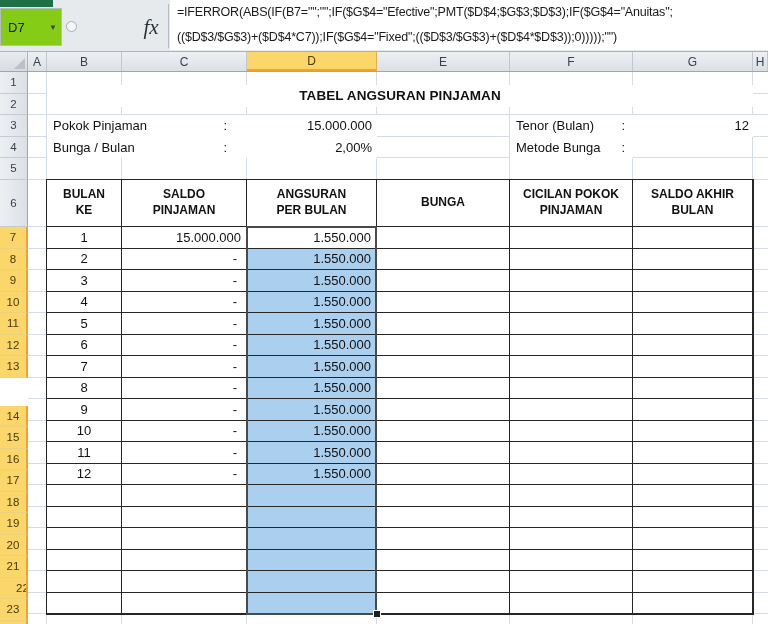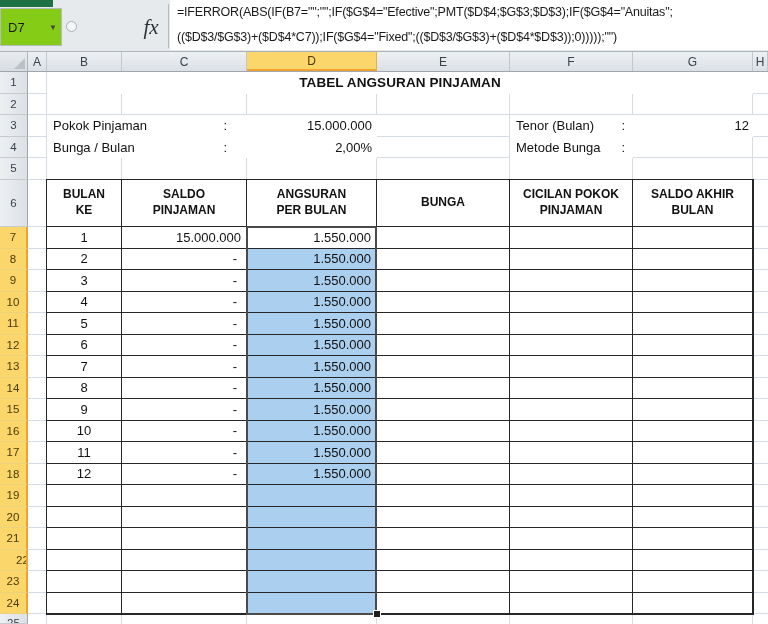--- a/index.html
+++ b/index.html
@@ -140,21 +140,21 @@
         <div class="rhd" style="height: 21.5px;">4</div>
         <div class="rhd" style="height: 21.5px;">5</div>
         <div class="rhd" style="height: 47.5px;">6</div>
         <div class="rhd sel" style="height: 21.5px;">7</div>
         <div class="rhd sel" style="height: 21.5px;">8</div>
         <div class="rhd sel" style="height: 21.5px;">9</div>
         <div class="rhd sel" style="height: 21.5px;">10</div>
         <div class="rhd sel" style="height: 21.5px;">11</div>
         <div class="rhd sel" style="height: 21.5px;">12</div>
         <div class="rhd sel" style="height: 21.5px;">13</div>
-        <div class="rhd sel" style="height: 21.5px;">14</div>
+        <div class="rhd sel" style="height: 21.5px; margin-top: 28px;">14</div>
         <div class="rhd sel" style="height: 21.5px;">15</div>
         <div class="rhd sel" style="height: 21.5px;">16</div>
         <div class="rhd sel" style="height: 21.5px;">17</div>
         <div class="rhd sel" style="height: 21.5px;">18</div>
         <div class="rhd sel" style="height: 21.5px;">19</div>
         <div class="rhd sel" style="height: 21.5px;">20</div>
         <div class="rhd sel" style="height: 21.5px;">21</div>
         <div class="rhd sel" style="height: 21.5px; padding-left: 19px;">22</div>
         <div class="rhd sel" style="height: 21.5px;">23</div>
         <div class="rhd sel" style="height: 21.5px;">24</div>
@@ -288,21 +288,21 @@
         <div class="tc"></div>
         <div class="tc ctr"></div>
         <div class="tc rt"></div>
         <div class="tc rt bluefill"></div>
         <div class="tc"></div>
         <div class="tc"></div>
         <div class="tc"></div>
       </div>
     <div id="selbox"></div>
     <div id="handle"></div>
-  <div class="ov " id="title" style="left: 47px; top: 0px; width: 706px; height: 21.5px; text-align: right;">TABEL ANGSURAN PINJAMAN</div>
+  <div class="ov " id="title" style="left: 47px; top: 13px; width: 706px; height: 21.5px; text-align: right;">TABEL ANGSURAN PINJAMAN</div>
       <div class="ov pl" style="left: 47px; top: 43px; width: 200px; height: 21.5px;">
         <span class="lab">Pokok Pinjaman</span>
         <span style="padding-right: 20px;">:</span>
       </div>
       <div class="ov pv" style="left: 247px; top: 43px; width: 130px; height: 21.5px; padding-right: 5px;">15.000.000</div>
       <div class="ov pl" style="left: 47px; top: 64.5px; width: 200px; height: 21.5px;">
         <span class="lab">Bunga / Bulan</span>
         <span style="padding-right: 20px;">:</span>
       </div>
       <div class="ov pv" style="left: 247px; top: 64.5px; width: 130px; height: 21.5px; padding-right: 5px;">2,00%</div>

